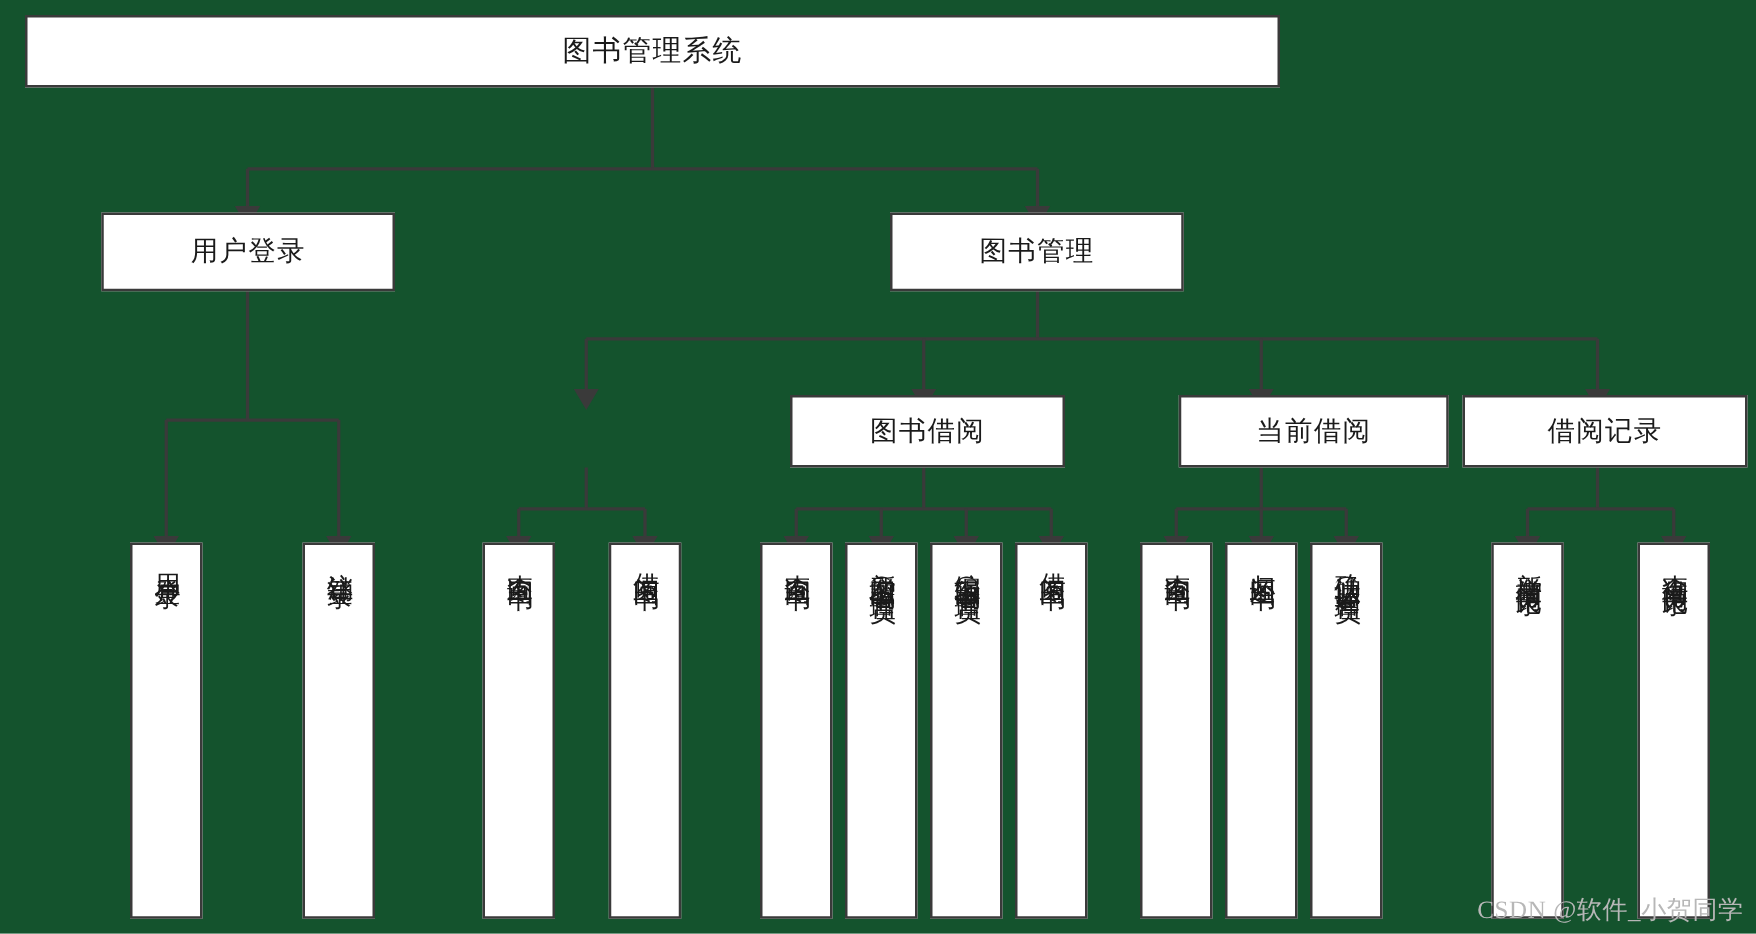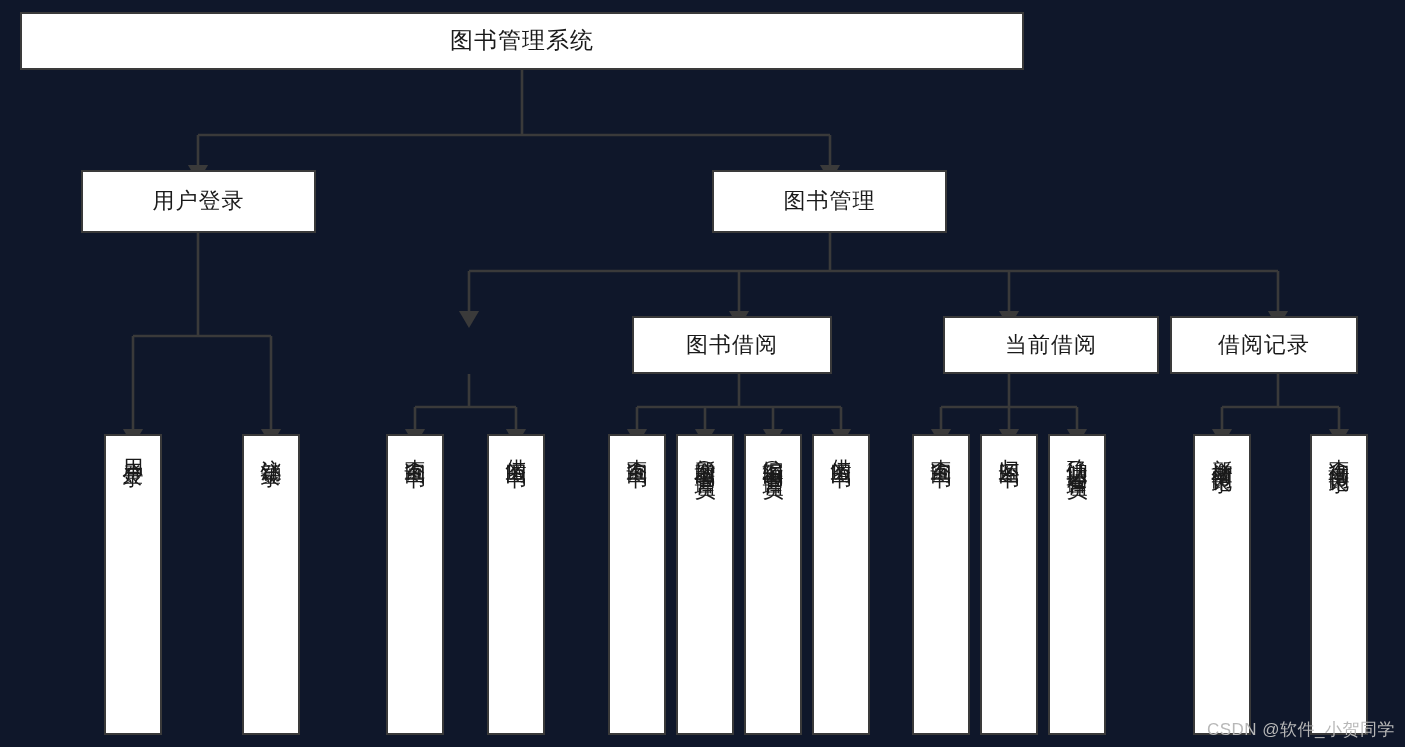--- a/index.html
+++ b/index.html
@@ -6,21 +6,21 @@
   html,body{margin:0;padding:0;background:#ffffff;}
   body{
     font-family:"Liberation Sans","DejaVu Sans",sans-serif;
     color:#000;
     -webkit-font-smoothing:antialiased;
   }
   #canvas{
     position:relative;
     width:1405px;
     height:747px;
-    background:#0f172a;
+    background:#14532d;
     overflow:hidden;
   }
   svg#edges{
     position:absolute;
     left:0; top:0;
     width:1405px;
     height:747px;
     pointer-events:none;
   }
   .node{
@@ -52,25 +52,25 @@
     writing-mode:vertical-rl;
     text-orientation:upright;
     white-space:nowrap;
     letter-spacing:3px;
     display:block;
   }
   .watermark{
     position:absolute;
     right:10px;
     bottom:6px;
-    font-size:17px;
+    font-size:20px;
     color:#b7b7b7;
     letter-spacing:0.5px;
     white-space:nowrap;
-    font-family:Liberation Sans, sans-serif;
+    font-family:Liberation Serif, serif;
   }
 </style>
 </head>
 <body>
 
 <div id="canvas">
 
   <svg id="edges" viewBox="0 0 1405 747">
     <defs>
       <marker id="arrow" markerWidth="9" markerHeight="9" refX="1.2" refY="4.5" orient="auto" markerUnits="strokeWidth">
@@ -126,27 +126,27 @@
     <span>图书管理系统</span>
   </div>
 
   <div class="node h" style="left:81px; top:170px; width:235px; height:63px;">
     <span>用户登录</span>
   </div>
   <div class="node h" style="left:712px; top:170px; width:235px; height:63px;">
     <span>图书管理</span>
   </div>
 
-  <div class="node h" style="left:632px; top:316px; width:200px; height:58px;">
+  <div class="node h" style="left:632px; top:316px; width:220px; height:58px;">
     <span>图书借阅</span>
   </div>
   <div class="node h" style="left:943px; top:316px; width:216px; height:58px;">
     <span>当前借阅</span>
   </div>
-  <div class="node h" style="left:1170px; top:316px; width:188px; height:58px;text-align:right;">
+  <div class="node h" style="left:1170px; top:316px; width:228px; height:58px;text-align:right;">
     <span>借阅记录</span>
   </div>
 
   <div class="node v" style="left:104px; top:434px; width:58px; height:301px;">
     <span class="vtext">用户登录</span>
   </div>
   <div class="node v" style="left:242px; top:434px; width:58px; height:301px;">
     <span class="vtext">注销登录</span>
   </div>
 

